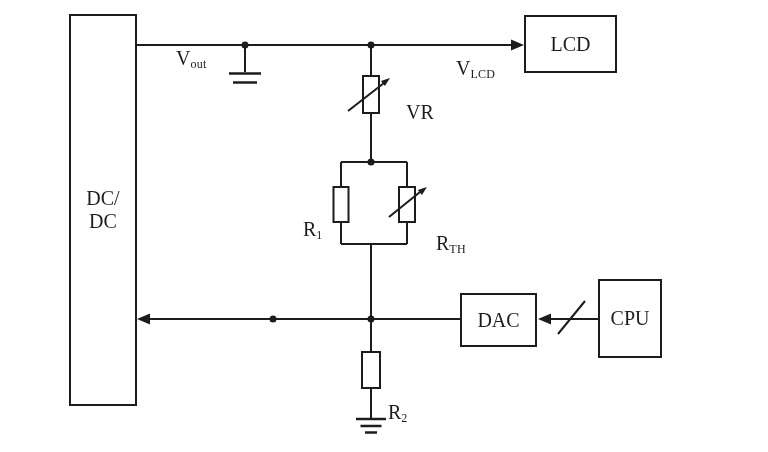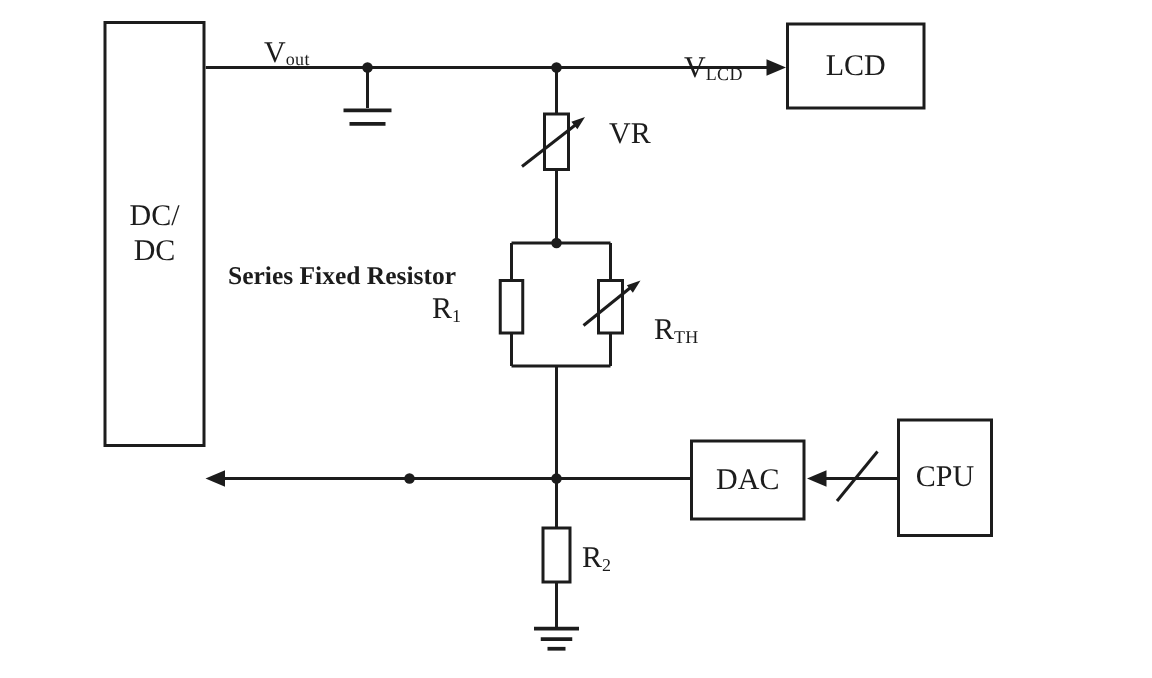--- a/index.html
+++ b/index.html
@@ -25,20 +25,21 @@
     align-items:center;justify-content:center;
     color:var(--text);
     font-size:20px;line-height:1.15;
     text-align:center;
   }
   .lbl{
     position:absolute;
     color:var(--text);
     font-size:20px;line-height:1;
     white-space:nowrap;
+    margin-top:23px;
   }
   .lbl.bold{font-weight:bold;}
   .lbl.small{font-size:17px;}
   .sub{
     font-size:0.6em;
     vertical-align:-0.22em;
     letter-spacing:0.02em;
   }
 </style>
 </head>
@@ -87,21 +88,21 @@
     <line x1="371" y1="388" x2="371" y2="418"></line>
     <line stroke-width="2.5" x1="356" y1="419" x2="386" y2="419"></line>
     <line stroke-width="2.5" x1="360.5" y1="426" x2="381.5" y2="426"></line>
     <line stroke-width="2.5" x1="365" y1="432.5" x2="377" y2="432.5"></line>
 
     <line x1="550" y1="319" x2="598" y2="319"></line>
     <polygon fill="currentColor" stroke="none" points="538,319 551,313.5 551,324.5"></polygon>
     <line x1="558" y1="334" x2="585" y2="301"></line>
   </svg>
 
-  <div class="box" style="left:69px;top:14px;width:68px;height:284px;">
+  <div class="box" style="left:69px;top:14px;width:68px;height:392px;">
     <span>DC/</span>
     <span>DC</span>
   </div>
 
   <div class="box" style="left:524px;top:15px;width:93px;height:58px;">
     <span>LCD</span>
   </div>
 
   <div class="box" style="left:598px;top:279px;width:64px;height:79px;">
     <span>CPU</span>
@@ -116,29 +117,28 @@
   </div>
 
   <div class="lbl" style="left:456px;top:35px;">
     <span>V</span><span class="sub">LCD</span>
   </div>
 
   <div class="lbl" style="left:406px;top:79px;">
     <span>VR</span>
   </div>
 
-  <div class="lbl" style="left:288px;top:196px;">
+  <div class="lbl" style="left:303px;top:196px;">
     <span>R</span><span class="sub">1</span>
   </div>
 
   <div class="lbl" style="left:436px;top:210px;">
     <span>R</span><span class="sub">TH</span>
   </div>
 
-  <div class="lbl" style="left:388px;top:362px;">
+  <div class="lbl" style="left:388px;top:379px;">
     <span>R</span><span class="sub">2</span>
   </div>
 
-  <div class="lbl bold small" style="left:152px;top:175px;">Series Fixed Resistor</div>
 
 
 
 </div>
 
 </body></html>

